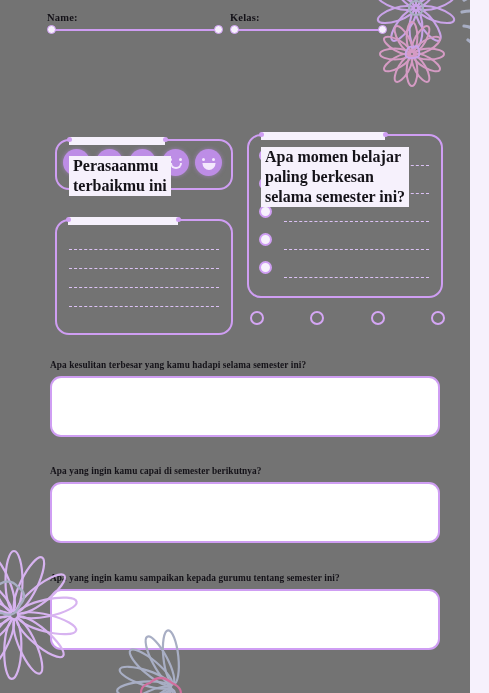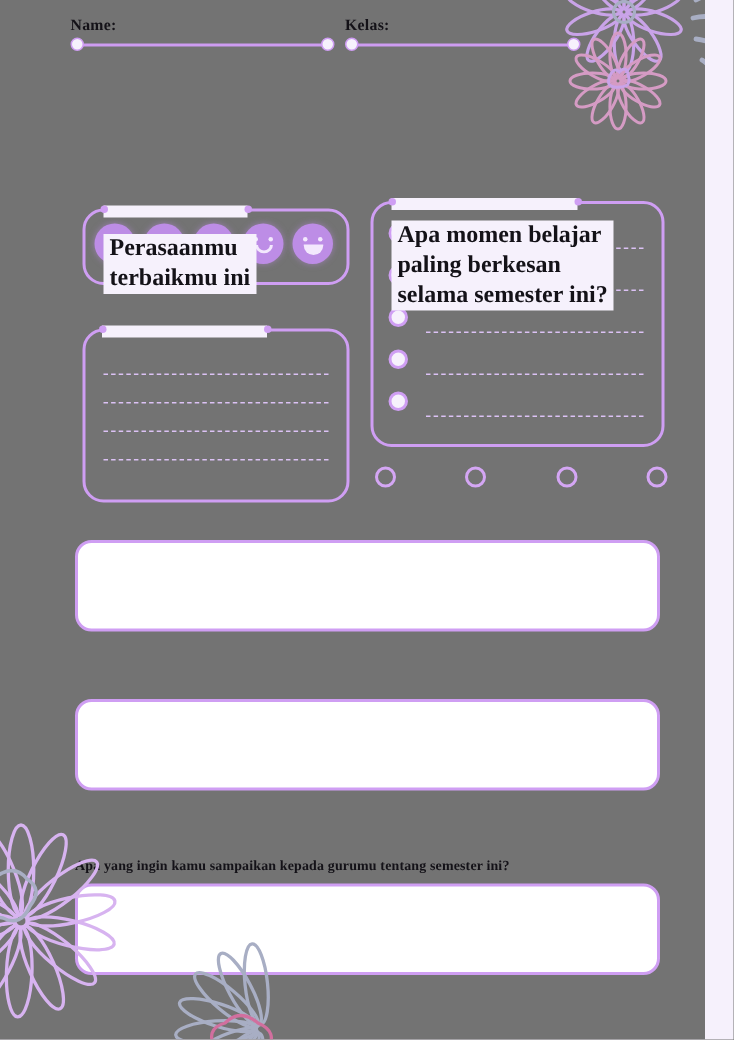--- a/index.html
+++ b/index.html
@@ -417,24 +417,26 @@
   </div>
 
   <div class="circle-row">
     <span class="dot-o"></span>
     <span class="dot-o"></span>
     <span class="dot-o"></span>
     <span class="dot-o"></span>
   </div>
 
   <div class="question-block" id="q-difficulty">
+    <div class="question-label">Apa kesulitan terbesar yang kamu hadapi selama semester ini?</div>
     <div class="answer-box"></div>
   </div>
 
   <div class="question-block" id="q-goal">
+    <div class="question-label">Apa yang ingin kamu capai di semester berikutnya?</div>
     <div class="answer-box"></div>
   </div>
 
   <div class="question-block" id="q-teacher">
     <div class="question-label">Apa yang ingin kamu sampaikan kepada gurumu tentang semester ini?</div>
     <div class="answer-box"></div>
   </div>
 
   <div class="deco deco-bl">
     <svg width="170" height="190" viewBox="0 0 170 190">

